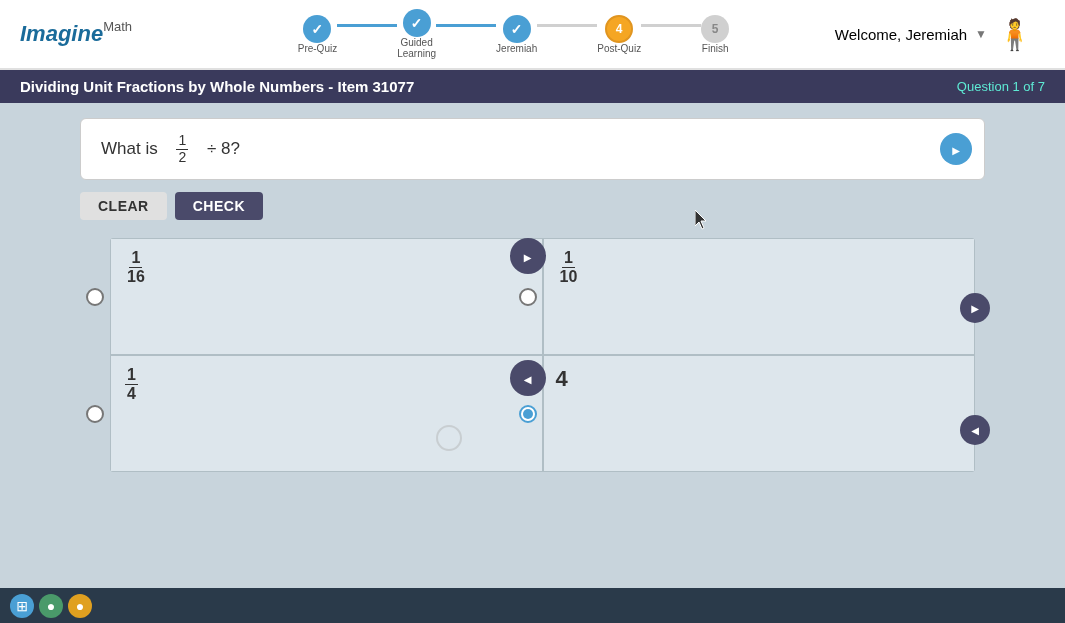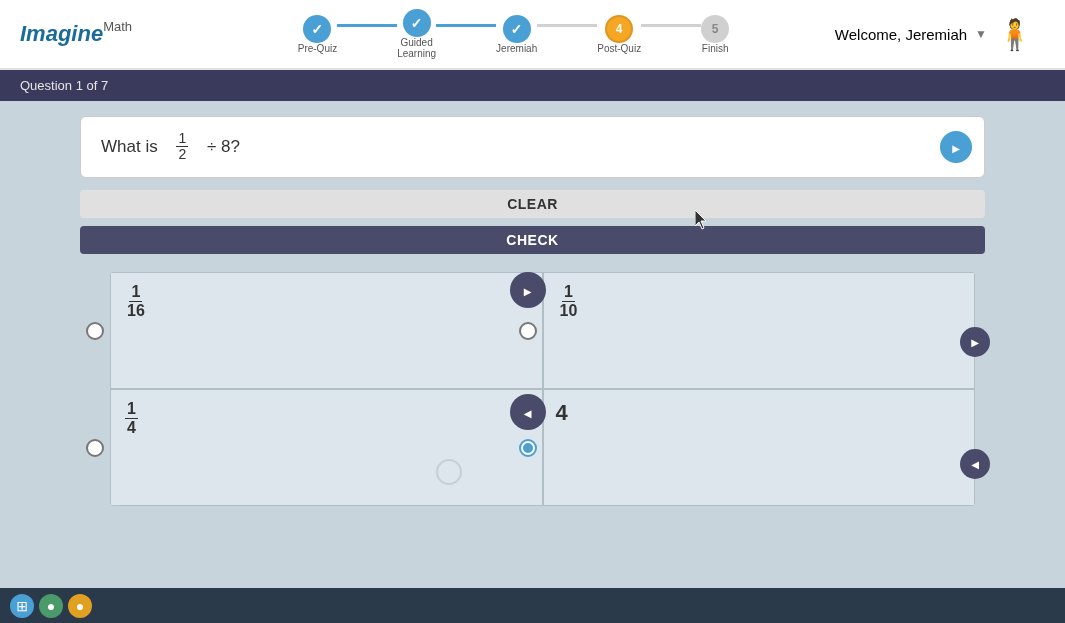--- a/index.html
+++ b/index.html
@@ -136,41 +136,41 @@
       color: white;
       padding: 8px 20px;
       font-size: 15px;
       font-weight: bold;
       display: flex;
       justify-content: space-between;
       align-items: center;
     }
 
     #question-counter {
-      color: #e5e5e5;
+      color: #5eead4;
       font-size: 13px;
       font-weight: normal;
     }
 
     
     #main-content {
       padding: 15px 80px;
       position: relative;
     }
 
     
     #question-box {
       background: white;
       border: 1px solid #ccc;
       border-radius: 6px;
       padding: 14px 20px;
       font-size: 17px;
       color: #333;
       display: flex;
-      align-items: flex-start;
+      align-items: flex-end;
       justify-content: space-between;
       margin-bottom: 12px;
       position: relative;
     }
 
     #question-text {
       display: flex;
       align-items: center;
       gap: 6px;
       font-size: 17px;
@@ -210,21 +210,20 @@
       color: white;
       font-size: 14px;
     }
 
     
     #action-buttons {
       display: flex;
       justify-content: flex-start;
       gap: 8px;
       margin-bottom: 12px;
-      flex-direction: column;
     }
 
     .action-btn {
       padding: 6px 18px;
       border: none;
       border-radius: 4px;
       font-size: 14px;
       font-weight: bold;
       cursor: pointer;
       letter-spacing: 0.5px;
@@ -404,20 +403,21 @@
   </div>
 
   <div id="welcome-area">
     <span id="welcome-text">Welcome, Jeremiah</span>
     <span style="font-size:12px;color:#777;cursor:pointer;">▼</span>
     <div id="avatar">🧍</div>
   </div>
 </div>
 
 <div id="sub-header">
+  <span>Dividing Unit Fractions by Whole Numbers - Item 31077</span>
   <span id="question-counter">Question 1 of 7</span>
 </div>
 
 <div id="main-content">
 
   <div id="question-box">
     <div id="question-text">
       <span>What is</span>
       &nbsp;
       <span class="fraction">

